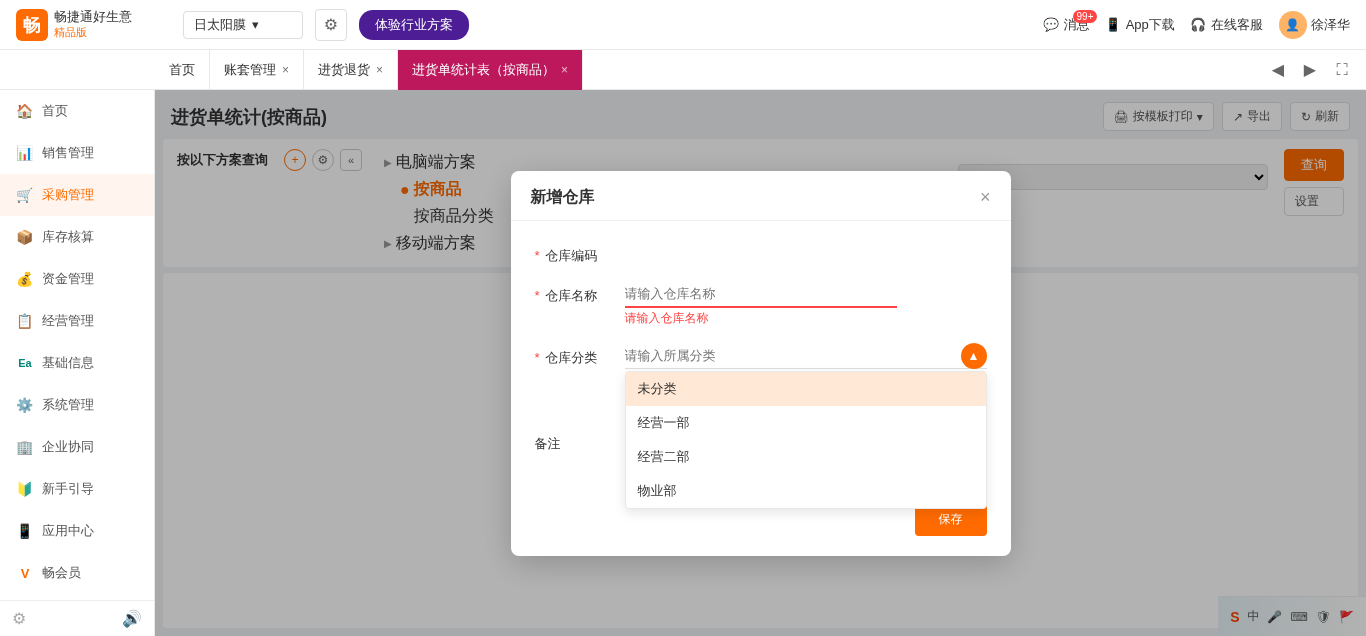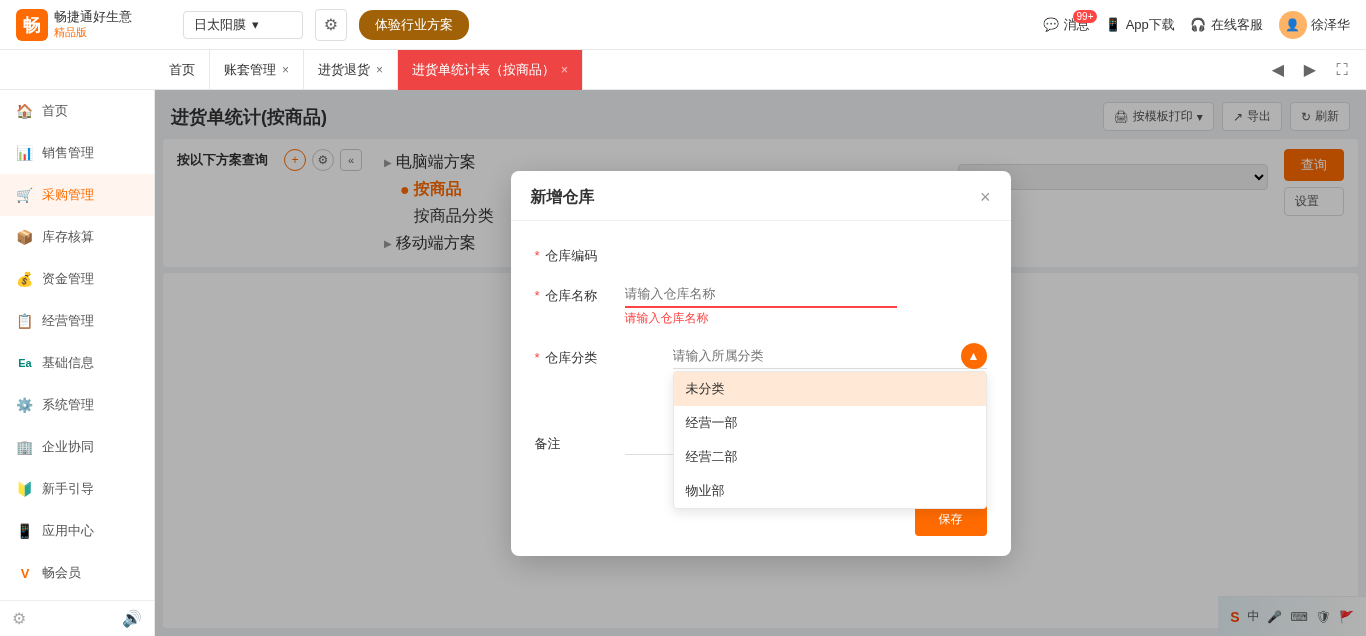--- a/index.html
+++ b/index.html
@@ -53,21 +53,21 @@
       border: 1px solid #ddd;
       border-radius: 4px;
       display: flex;
       align-items: center;
       justify-content: center;
       cursor: pointer;
       color: #666;
       font-size: 16px;
     }
     .trial-btn {
-      background: #a16207;
+      background: #4c1d95;
       color: #fff;
       border: none;
       border-radius: 14px;
       padding: 6px 16px;
       font-size: 13px;
       cursor: pointer;
     }
     .top-nav-right {
       margin-left: auto;
       display: flex;
@@ -118,21 +118,21 @@
       display: flex;
       align-items: center;
       padding: 0 14px;
       font-size: 13px;
       color: #333;
       cursor: pointer;
       border-right: 1px solid #e8e8e8;
       gap: 6px;
     }
     .tab-item.active {
-      background: #ef4444;
+      background: #be185d;
       color: #fff;
     }
     .tab-close {
       font-size: 12px;
       opacity: 0.7;
     }
     .tab-icons {
       margin-left: auto;
       display: flex;
       padding-right: 8px;
@@ -315,21 +315,20 @@
       margin-top: 2px;
     }
     .form-col {
       flex: 1;
       display: flex;
       flex-direction: column;
     }
     .select-wrapper {
       flex: 1;
       position: relative;
-      margin-left: 48px;
     }
     .select-input {
       width: 100%;
       border: none;
       border-bottom: 1px solid #ddd;
       padding: 5px 28px 5px 0;
       font-size: 13px;
       outline: none;
     }
     .select-arrow {

